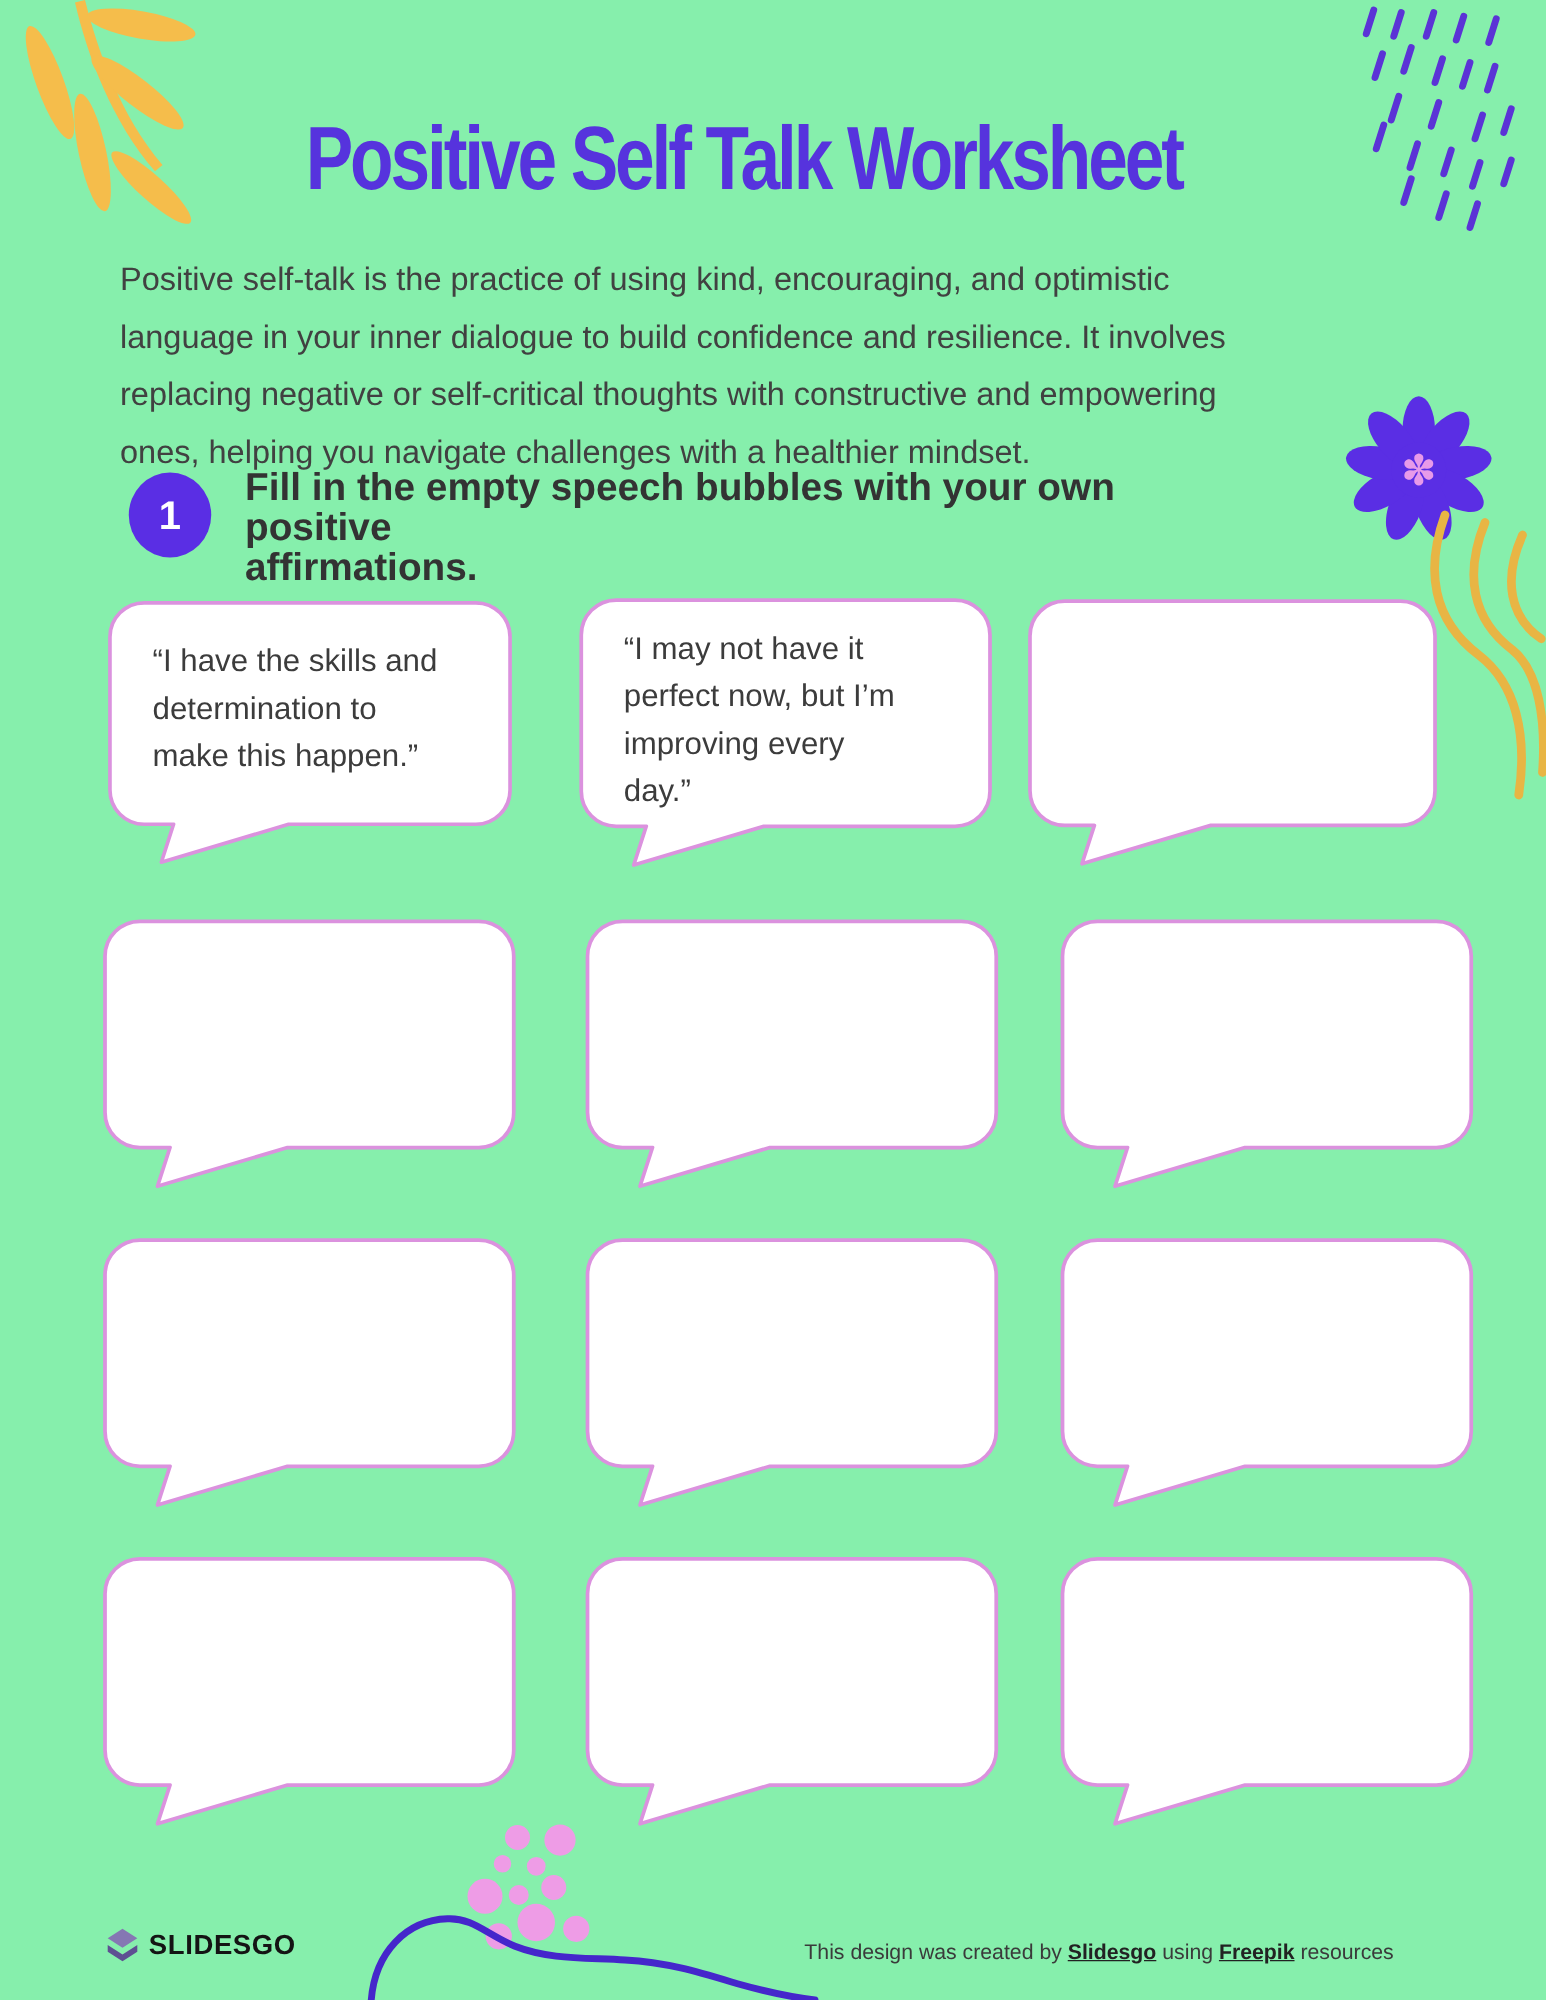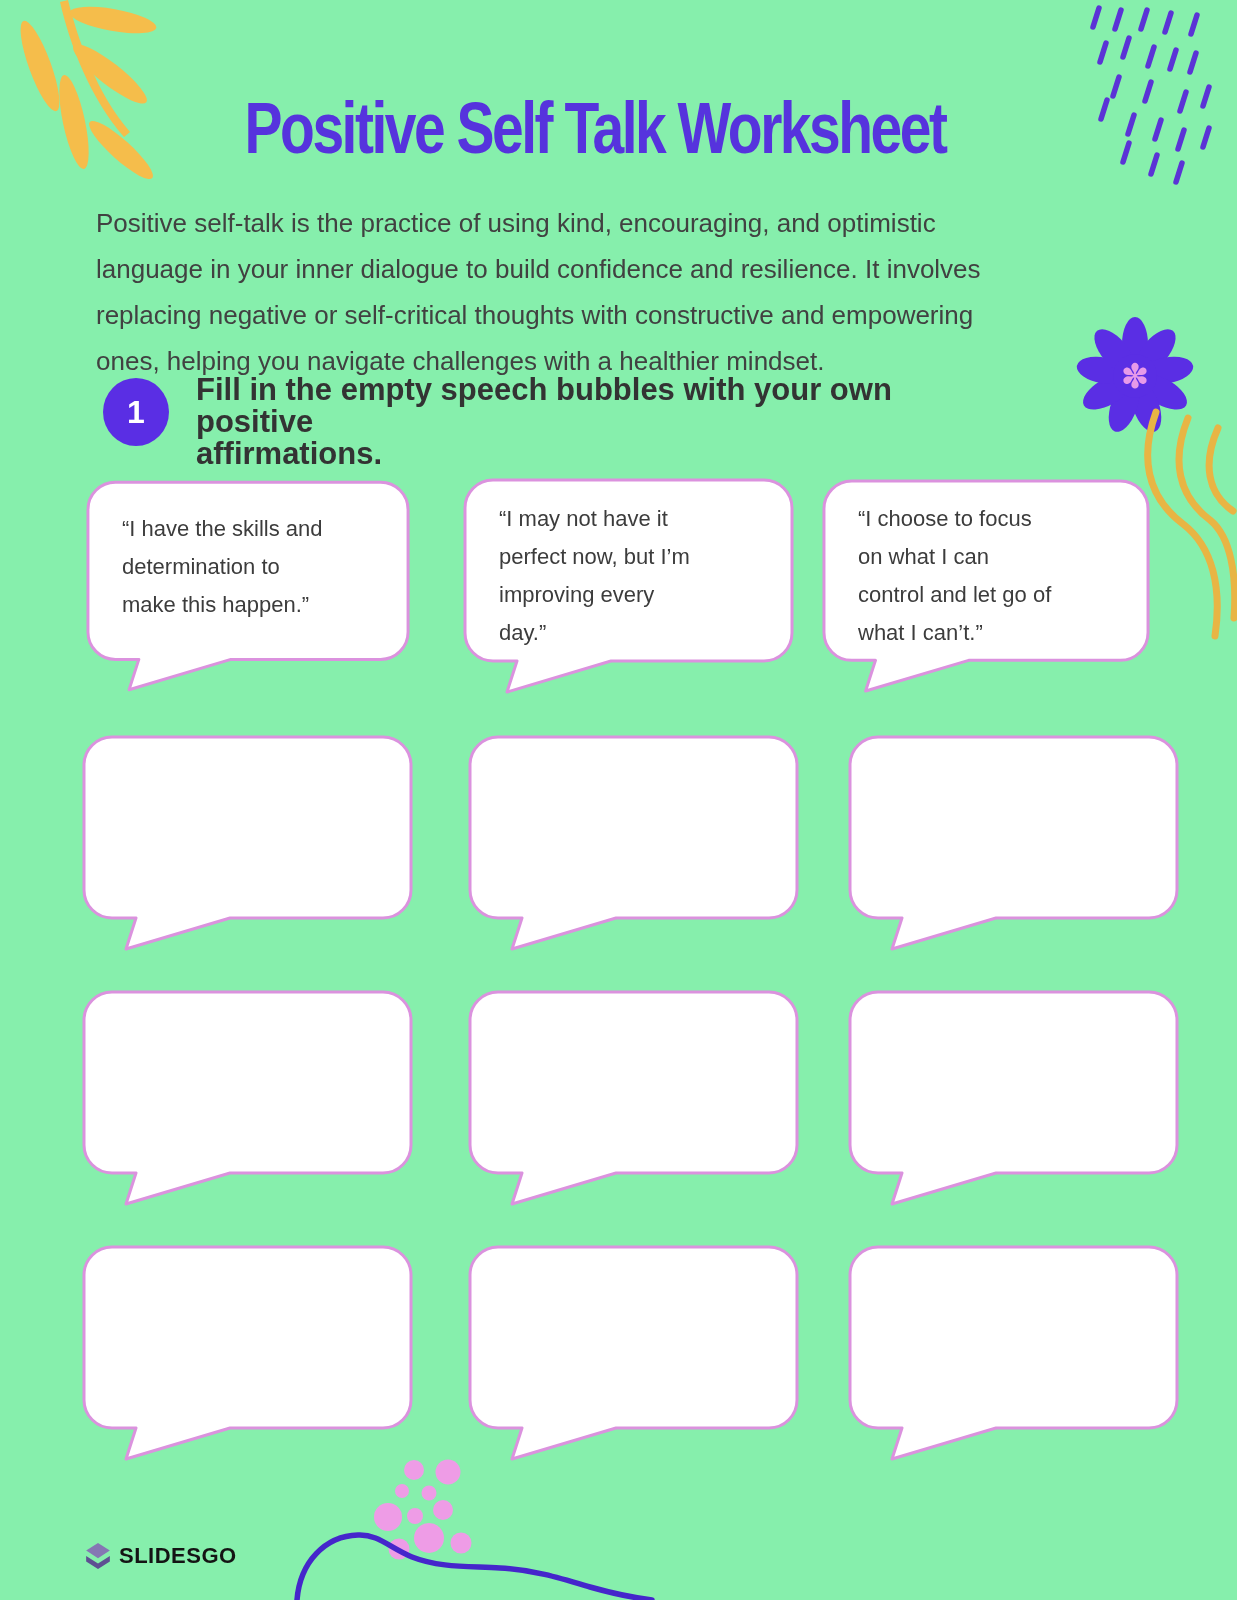--- a/index.html
+++ b/index.html
@@ -23,21 +23,21 @@
   .step-circle{position:absolute;left:103px;top:378px;width:66px;height:68px;border-radius:50%;
                background:var(--accent-purple);display:flex;align-items:center;justify-content:center;
                color:#ffffff;font-size:32px;font-weight:700;}
   .step-text{position:absolute;left:196px;top:374px;width:770px;font-size:31px;line-height:32px;
              font-weight:700;color:#333333;white-space:pre-line;}
 
   
   .bubble{position:absolute;width:331px;height:216px;}
   .bubble svg{position:absolute;left:0;top:0;width:100%;height:100%;overflow:visible;}
   .bubble .bubble-outline{fill:#ffffff;stroke:var(--bubble-pink);stroke-width:3;stroke-linejoin:round;}
-  .bubble-text{position:absolute;left:36px;top:22px;right:22px;font-size:22px;line-height:38px;
+  .bubble-text{position:absolute;left:36px;top:22px;right:22px;font-size:25px;line-height:38px;
                color:#3c3c3c;white-space:pre-line;}
   .bubble-text.pad-more{top:32px;}
 
   
   .footer-logo{position:absolute;left:85px;top:1542px;display:flex;align-items:center;gap:8px;}
   .footer-logo .logo-text{font-size:22px;font-weight:800;letter-spacing:0.5px;color:#141414;}
   .attribution{position:absolute;right:122px;top:1552px;font-size:17px;color:#3a3a3a;white-space:nowrap;}
   .attribution .attr-link{font-weight:700;text-decoration:underline;color:#222;}
 </style>
 </head>
@@ -142,24 +142,20 @@
       </svg>
     <div class="bubble-text">“I may not have it
 perfect now, but I’m
 improving every
 day.”</div>
   </div>
   <div class="bubble" style="left:822px;top:478px;width:328px;">
     <svg viewBox="0 0 331 216">
         <use href="#bubble-shape" class="bubble-outline"></use>
       </svg>
-    <div class="bubble-text">“I choose to focus
-on what I can
-control and let go of
-what I can’t.”</div>
   </div>
 
   <div class="bubble" style="left:82px;top:735px;">
       <svg viewBox="0 0 331 216">
         <use href="#bubble-shape" class="bubble-outline"></use>
       </svg>
     </div>
   <div class="bubble" style="left:468px;top:735px;">
       <svg viewBox="0 0 331 216">
         <use href="#bubble-shape" class="bubble-outline"></use>
@@ -223,14 +219,15 @@
   </svg>
 
   <div class="footer-logo">
     <svg width="26" height="28" viewBox="0 0 24 26">
       <path d="M12 1 L23 8 L12 15 L1 8 Z" fill="#8577b3"></path>
       <path d="M1 13 L12 20 L23 13 L23 18 L12 25 L1 18 Z" fill="#5e4f92"></path>
     </svg>
     <span class="logo-text">SLIDESGO</span>
   </div>
 
+  <div class="attribution"><span>This design was created by </span><span class="attr-link">Slidesgo</span><span> using </span><span class="attr-link">Freepik</span><span> resources</span></div>
 
 </div>
 
 </body></html>

